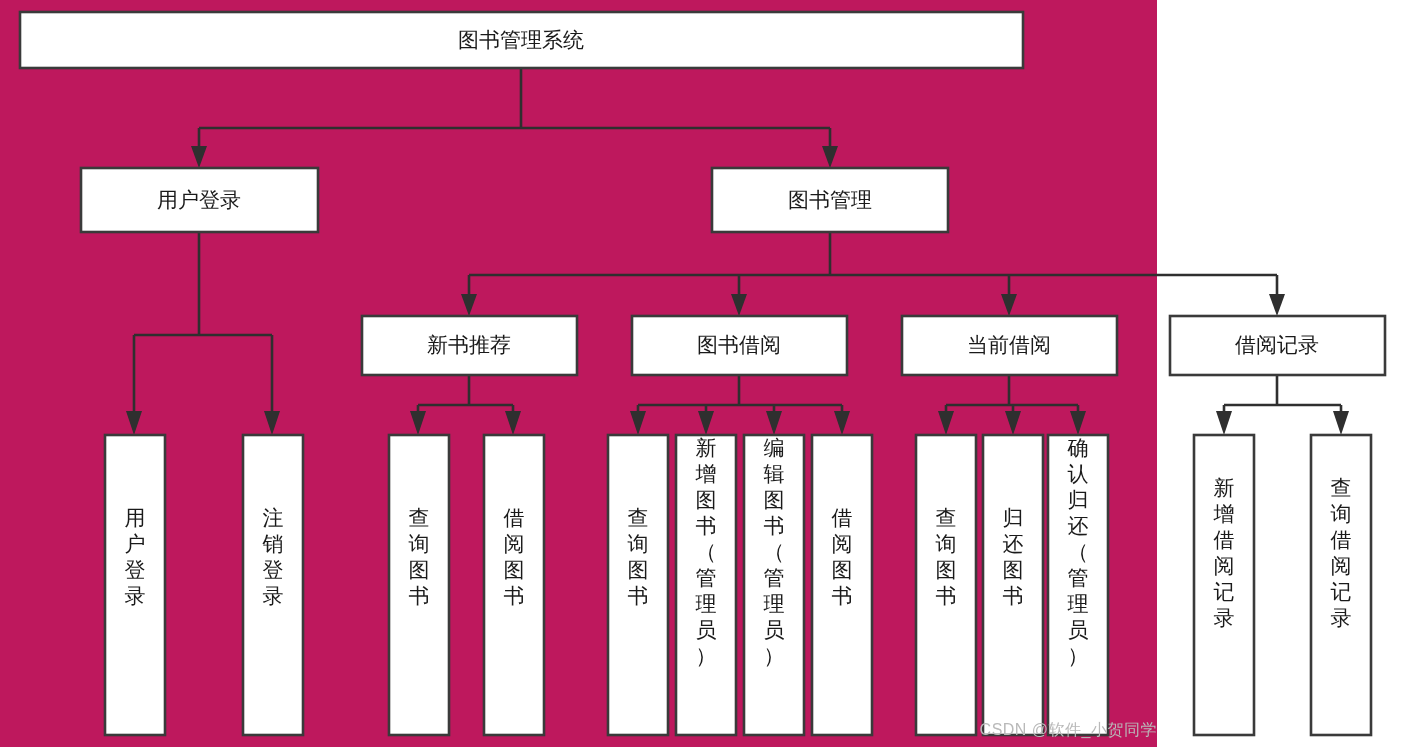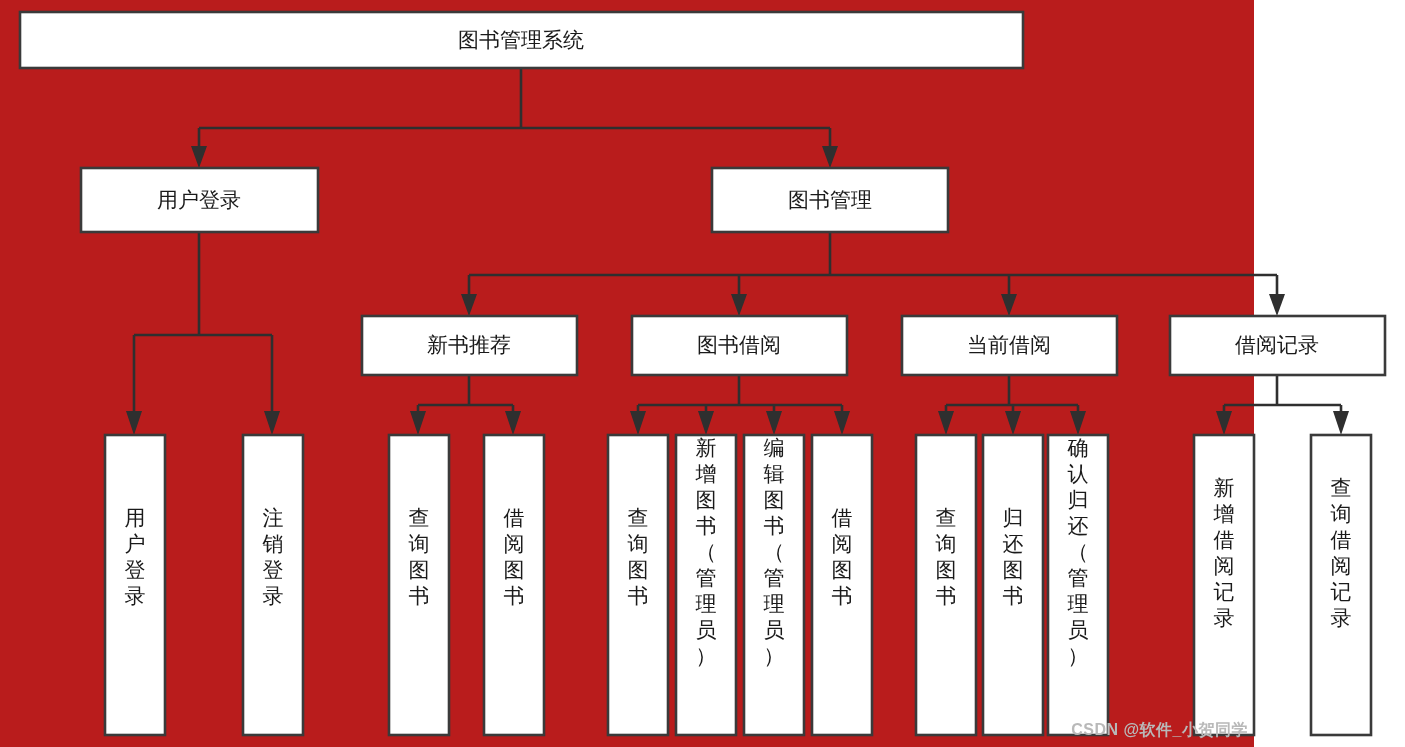--- a/index.html
+++ b/index.html
@@ -8,23 +8,23 @@
     background: #ffffff;
   }
   body {
     width: 1405px;
     height: 747px;
     font-family: "Liberation Sans", "DejaVu Sans", sans-serif;
     overflow: hidden;
   }
   #diagram-root {
     position: relative;
-    width: 1254px;
+    width: 1157px;
     height: 747px;
-    background: #b91c1c;
+    background: #be185d;
   }
   svg.diagram-canvas {
     position: absolute;
     left: 0;
     top: 0;
     width: 1405px;
     height: 747px;
     display: block;
   }
   .node-box {
@@ -50,29 +50,28 @@
     dominant-baseline: middle;
   }
   .node-label-v {
     font-family: "Liberation Sans", "DejaVu Sans", sans-serif;
     font-size: 21px;
     fill: #1a1a1a;
     text-anchor: middle;
   }
   .watermark {
     position: absolute;
-    right: 6px;
+    right: 0;
     bottom: 6px;
     font-family: "Liberation Sans", "DejaVu Sans", sans-serif;
     font-size: 16px;
     color: #b9b9b9;
     letter-spacing: 0.5px;
     white-space: nowrap;
     user-select: none;
-    font-weight: bold;
   }
 </style>
 </head>
 <body>
 
 <div id="diagram-root">
 
   <svg class="diagram-canvas" viewBox="0 0 1405 747">
 
     <g>

